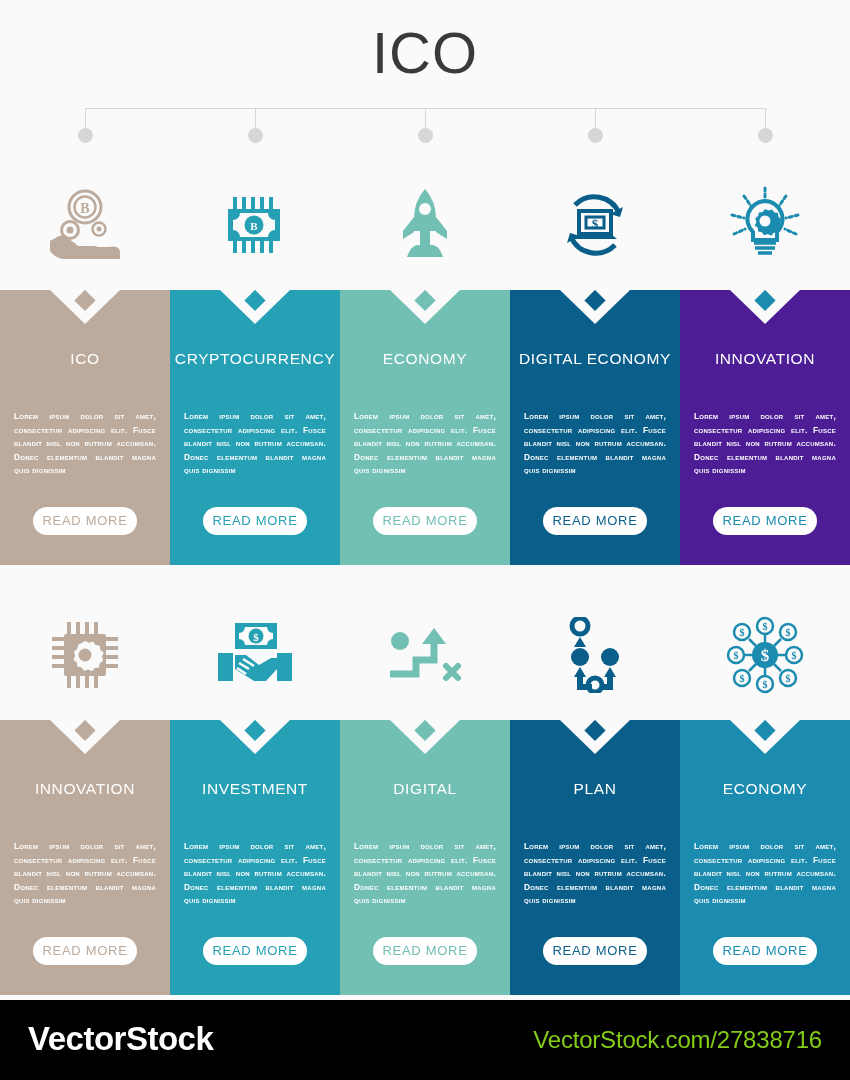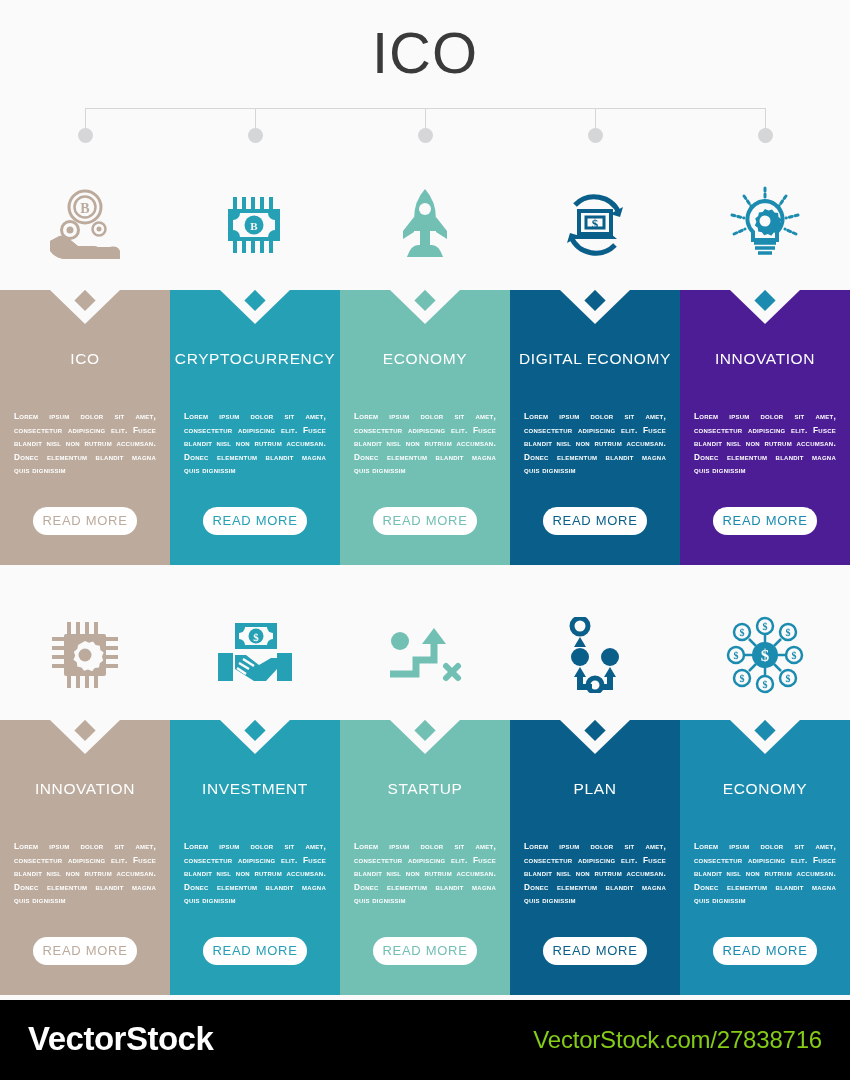--- a/index.html
+++ b/index.html
@@ -338,21 +338,21 @@
           <path d="M48 4 L60 20 L36 20 Z"></path>
           <g stroke="#72bfb4" stroke-width="6" stroke-linecap="round">
             <line x1="60" y1="42" x2="72" y2="54"></line>
             <line x1="72" y1="42" x2="60" y2="54"></line>
           </g>
         </svg>
       </div>
       <div class="card" style="background:#72bfb4">
         <div class="notch"></div>
         <div class="diamond" style="background:#72bfb4"></div>
-        <div class="card-title">STARTUP</div>
+        <div class="card-title">DIGITAL</div>
         <div class="card-body">Lorem ipsum dolor sit amet, consectetur adipiscing elit. Fusce blandit nisl non rutrum accumsan. Donec elementum blandit magna quis dignissim</div>
         <div class="btn" style="color:#72bfb4">READ MORE</div>
       </div>
     </div>
 
     <div class="cell">
       <div class="icon-area">
         <svg width="62" height="76" viewBox="0 0 62 76" fill="#0a5f8a">
           <circle cx="16" cy="9" r="8" fill="none" stroke="#0a5f8a" stroke-width="5"></circle>
           <path d="M16 20 L22 30 L10 30 Z"></path>

